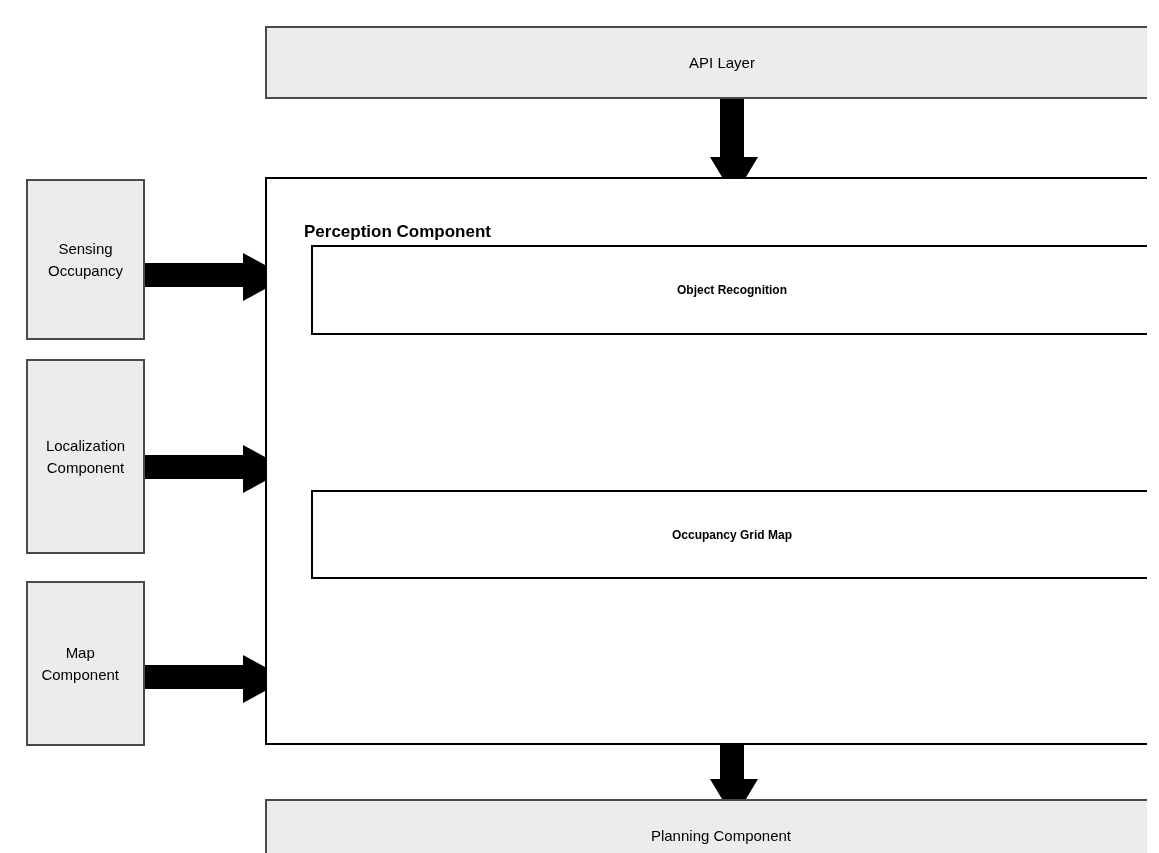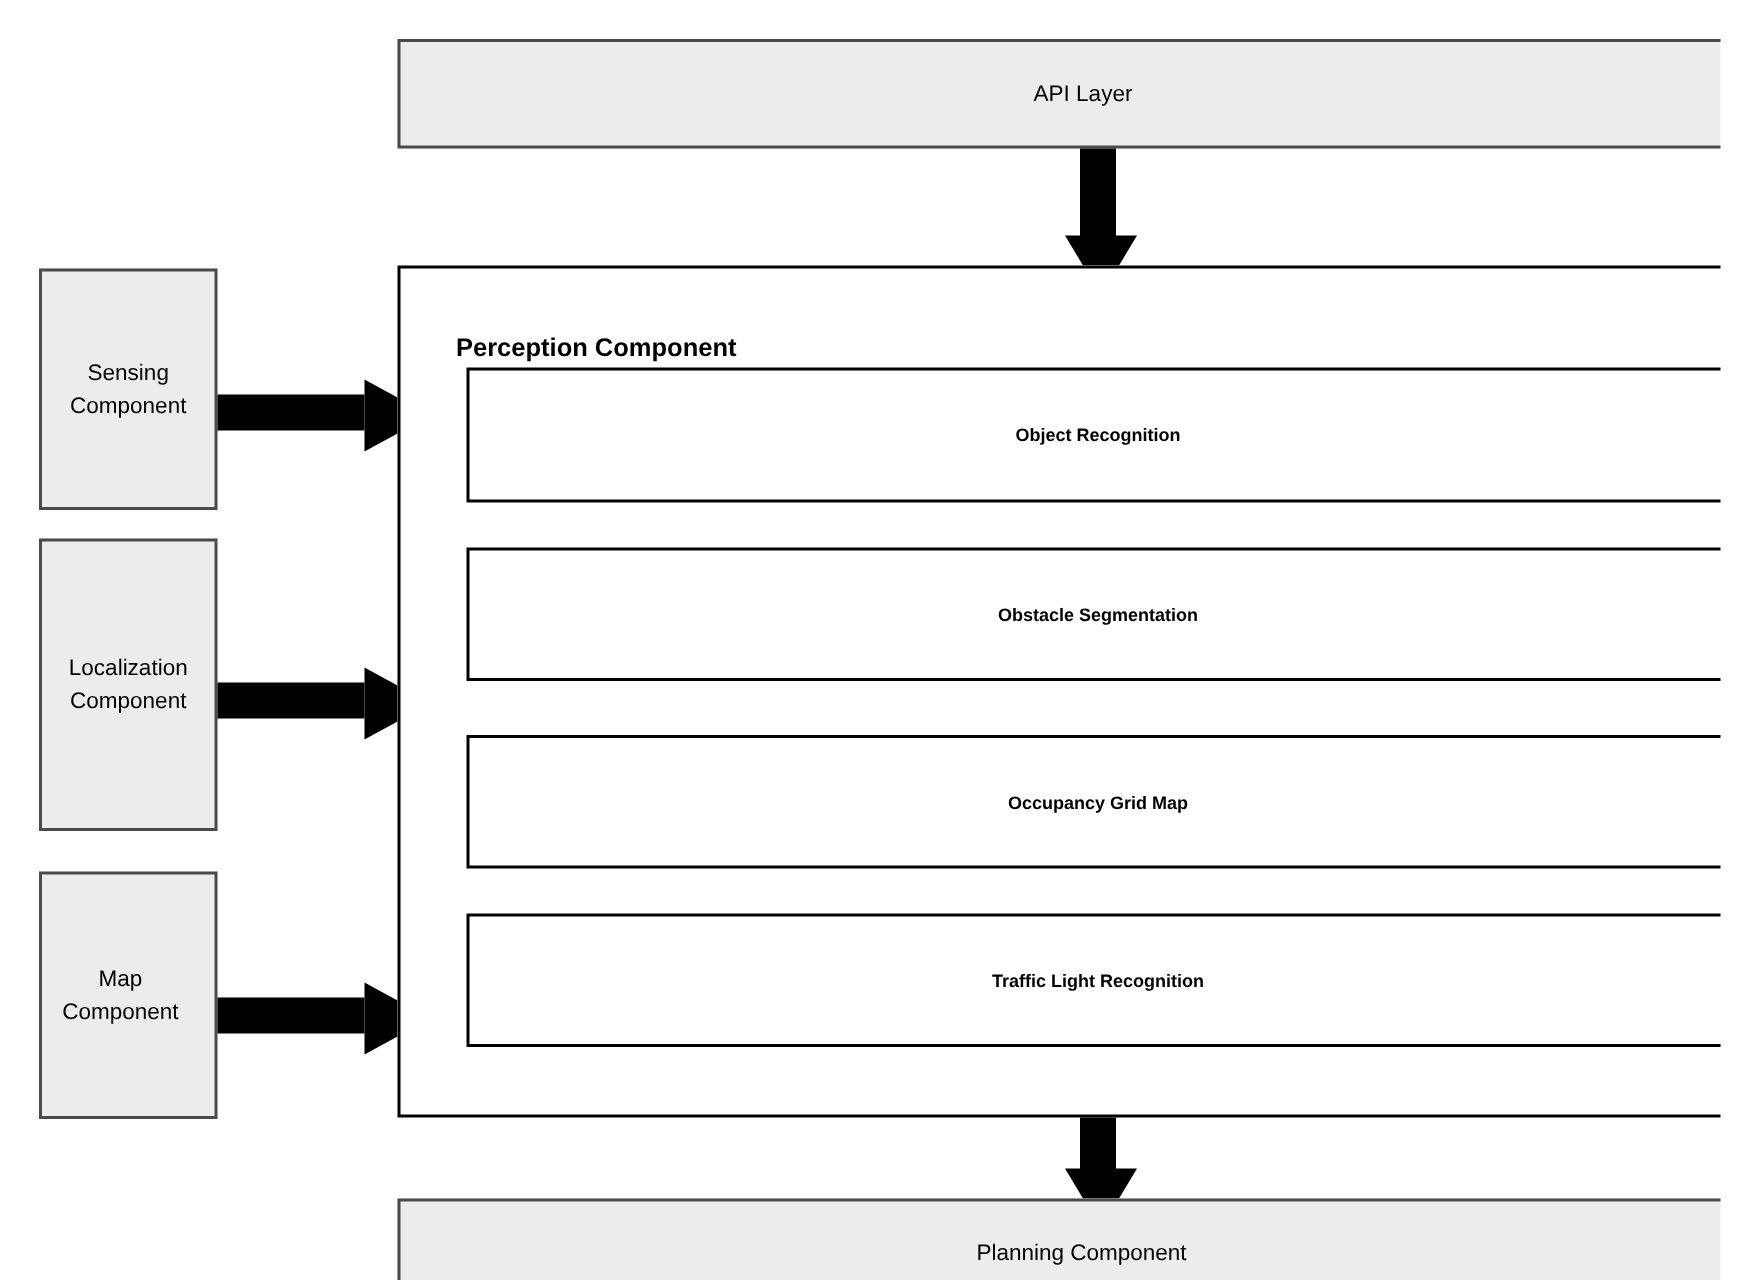--- a/index.html
+++ b/index.html
@@ -99,21 +99,21 @@
     <span>API Layer</span>
   </div>
 
   <div>
     <div class="arrow-line-v" style="left:696px; top:75px; height:59px;"></div>
     <div class="arrow-head-down" style="left:686px; top:133px;"></div>
   </div>
 
   <div class="box gray-node" style="left:2px; top:155px; width:119px; height:161px;">
     <span>Sensing
-Component</span>
+Occupancy</span>
   </div>
   <div class="box gray-node" style="left:2px; top:335px; width:119px; height:195px;">
     <span>Localization
 Component</span>
   </div>
   <div class="box gray-node" style="left:2px; top:557px; width:119px; height:165px;justify-content:flex-end;">
     <span>Map
 Component</span>
   </div>
 
@@ -129,28 +129,22 @@
     <div class="arrow-line-h" style="left:121px; top:641px; width:98px;"></div>
     <div class="arrow-head-right" style="left:219px; top:631px;"></div>
   </div>
 
   <div class="container-node" style="left:241px; top:153px; width:914px; height:568px;">
     <div class="container-title">Perception Component</div>
 
     <div class="module" style="top:66px;">
       <span>Object Recognition</span>
     </div>
-    <div class="module" style="top:186px; height:89px;">
-      <span>Obstacle Segmentation</span>
-    </div>
     <div class="module" style="top:311px; height:89px;">
       <span>Occupancy Grid Map</span>
-    </div>
-    <div class="module" style="top:430px; height:89px;">
-      <span>Traffic Light Recognition</span>
     </div>
   </div>
 
   <div>
     <div class="arrow-line-v" style="left:696px; top:721px; height:35px;"></div>
     <div class="arrow-head-down" style="left:686px; top:755px;"></div>
   </div>
 
   <div class="box gray-node" style="left:241px; top:775px; width:912px; height:73px;">
     <span>Planning Component</span>

